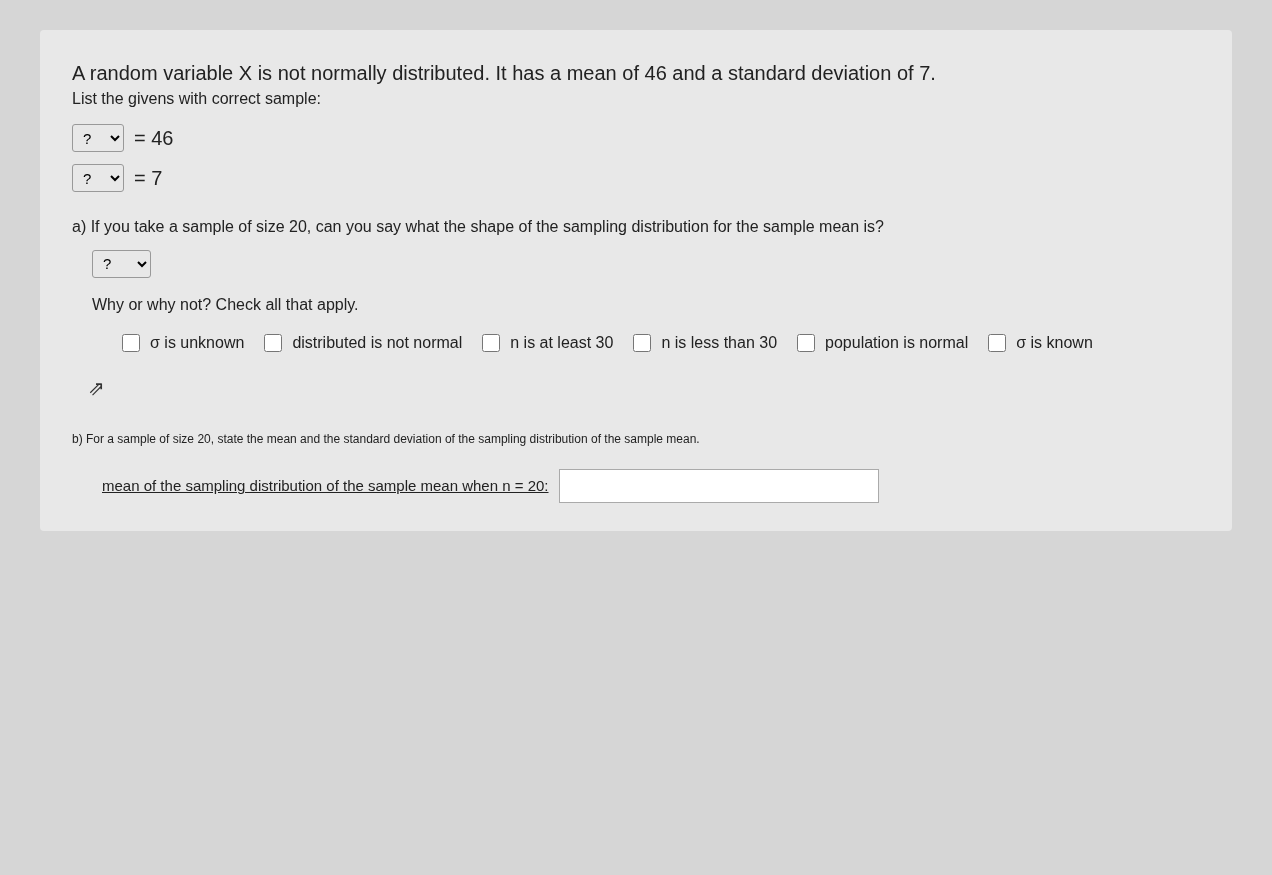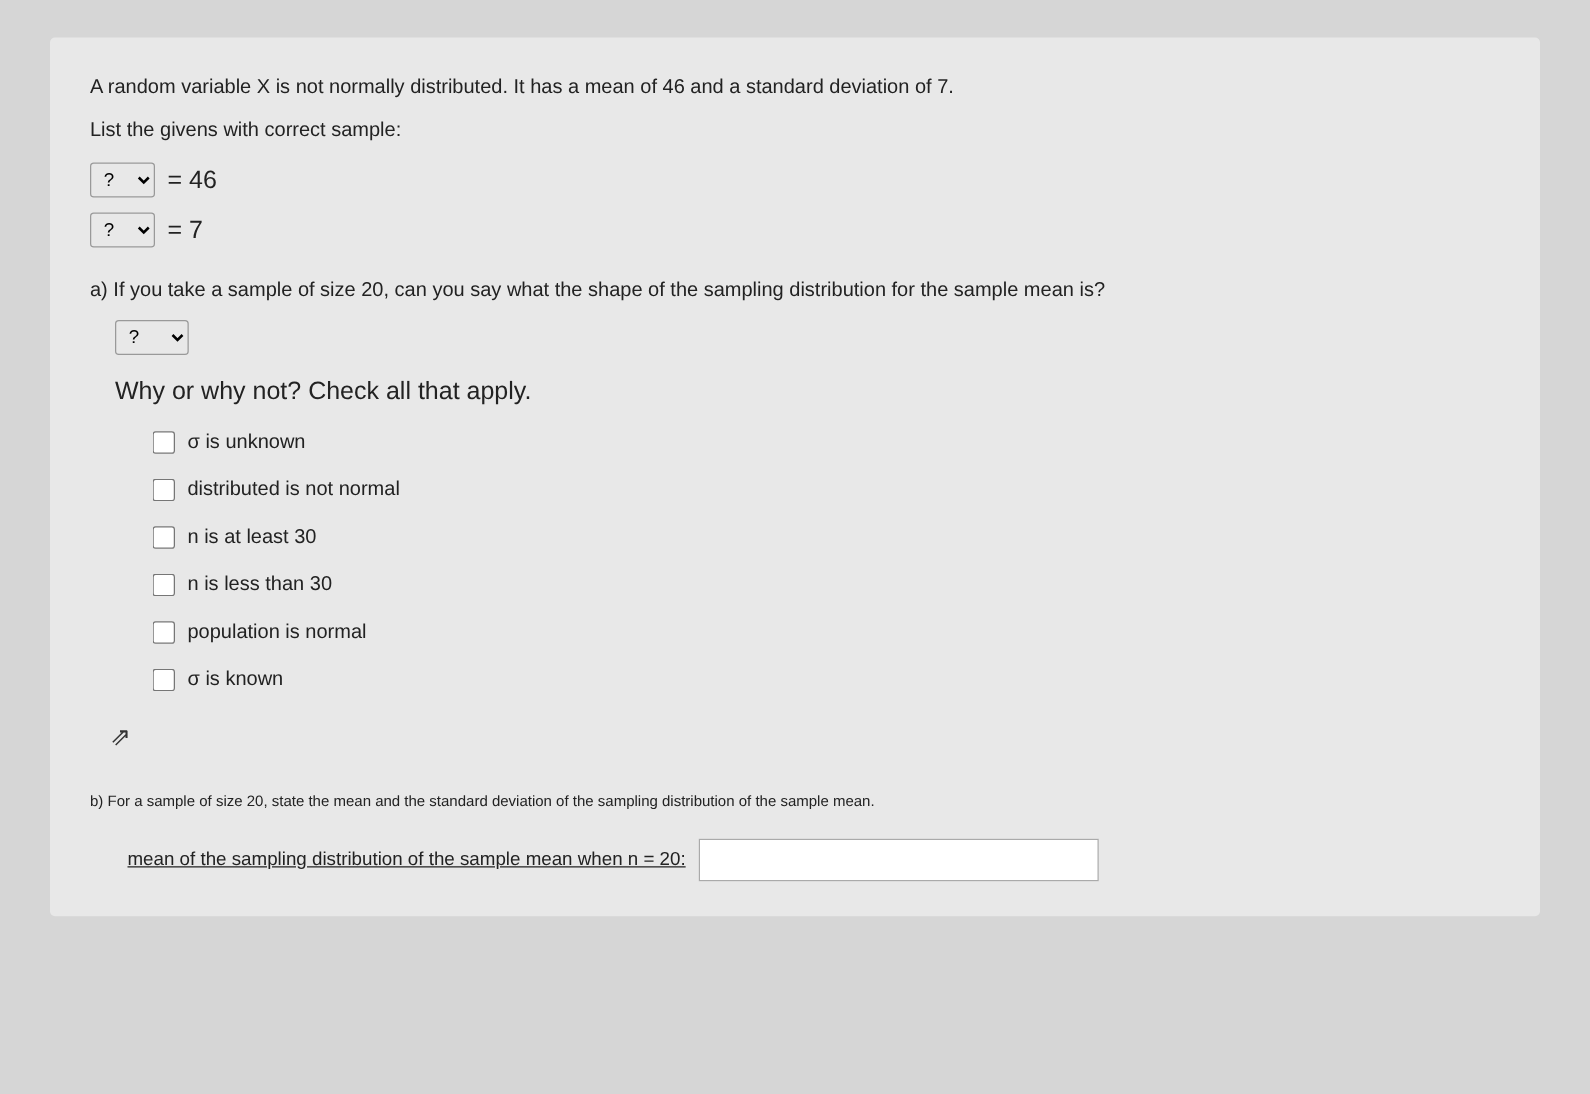--- a/index.html
+++ b/index.html
@@ -18,22 +18,22 @@
       padding: 30px 40px;
     }
 
     .content-area {
       background-color: #e8e8e8;
       padding: 28px 32px;
       border-radius: 4px;
     }
 
     .intro-text {
-      font-size: 16px;
-      margin-bottom: 14px;
+      font-size: 20px;
+      margin-bottom: 2px;
       line-height: 1.5;
     }
 
     .given-row {
       display: flex;
       align-items: center;
       margin-bottom: 12px;
     }
 
     .equals-text {
@@ -47,29 +47,29 @@
       font-size: 16px;
       line-height: 1.6;
     }
 
     .question-dropdown-row {
       margin-left: 20px;
       margin-bottom: 18px;
     }
 
     .why-label {
-      font-size: 20px;
+      font-size: 16px;
       margin-bottom: 20px;
       margin-left: 20px;
     }
 
     .checkbox-group {
       margin-left: 50px;
       display: flex;
-      flex-direction: column;
+      flex-direction: row;
       gap: 20px;
     }
 
     .checkbox-item {
       display: flex;
       align-items: center;
       gap: 10px;
       font-size: 16px;
     }
 

